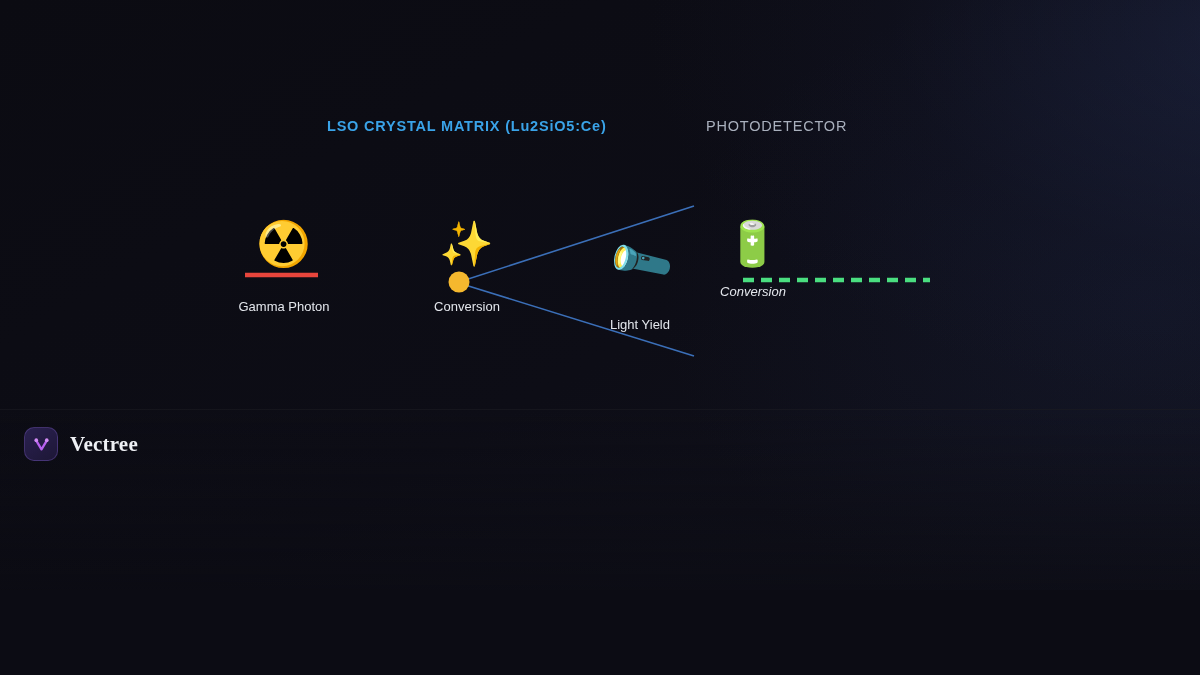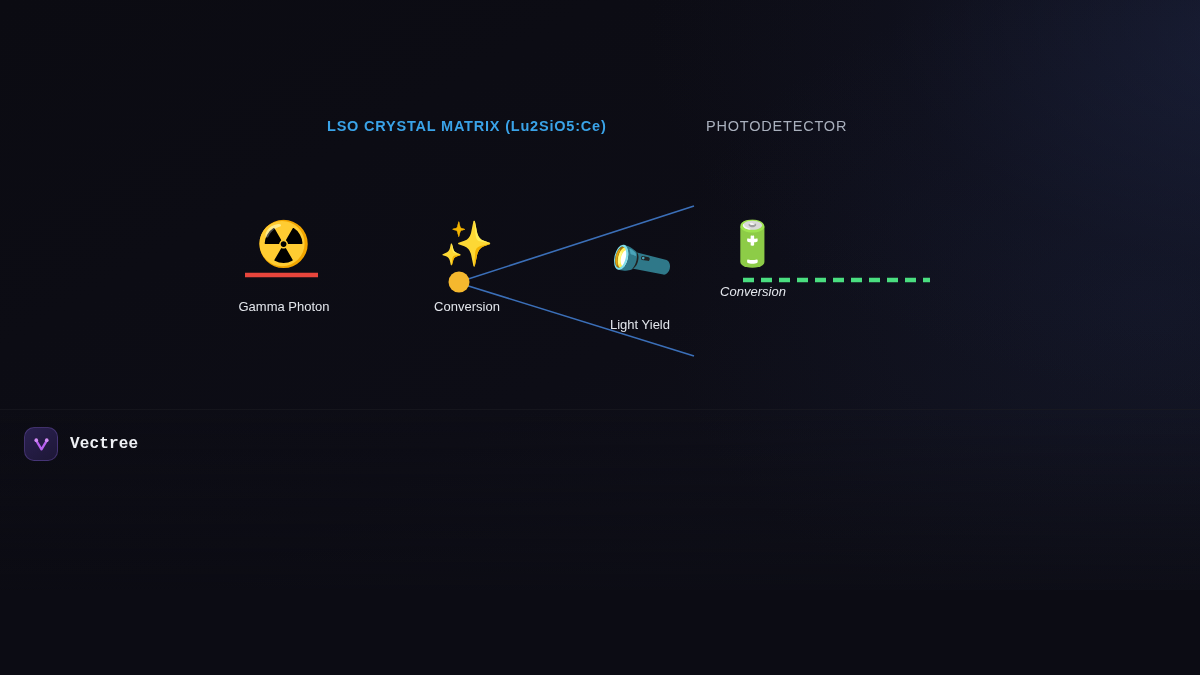--- a/index.html
+++ b/index.html
@@ -75,23 +75,23 @@
   }
   #brand-mark {
     width:34px; height:34px;
     border-radius:10px;
     background:linear-gradient(145deg,#2a2150 0%,#231b42 55%,#1d1736 100%);
     border:1px solid rgba(150,110,235,0.28);
     display:flex; align-items:center; justify-content:center;
     flex:0 0 auto;
   }
   #brand-name {
-    font-family:Liberation Mono, monospace;
+    font-family:Liberation Serif, serif;
     font-weight:bold;
-    font-size:16px;
+    font-size:21px;
     color:#eef0f4;
     letter-spacing:0.01em;
   }
 
   #headline {
     position:absolute;
     left:24px; top:52px;
     width:690px;
     font-family:"DejaVu Sans Mono", monospace;
     font-weight:bold;

